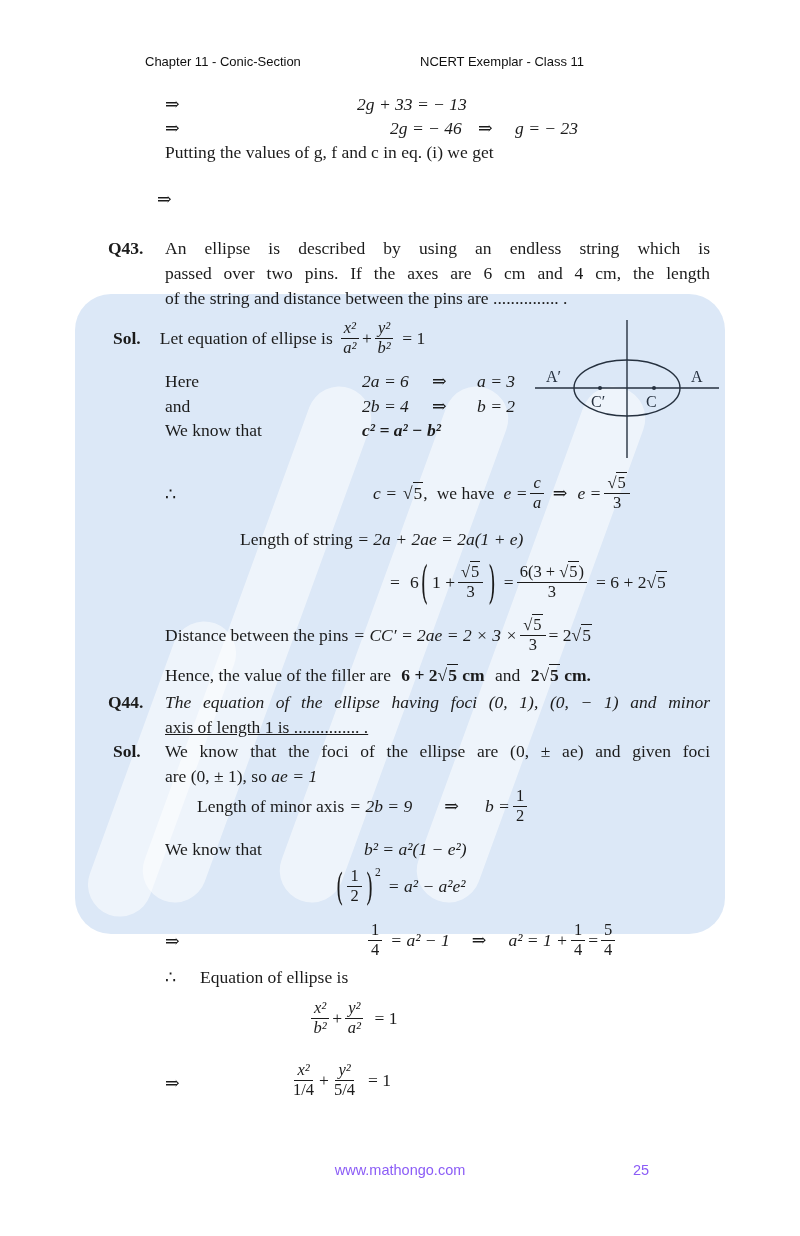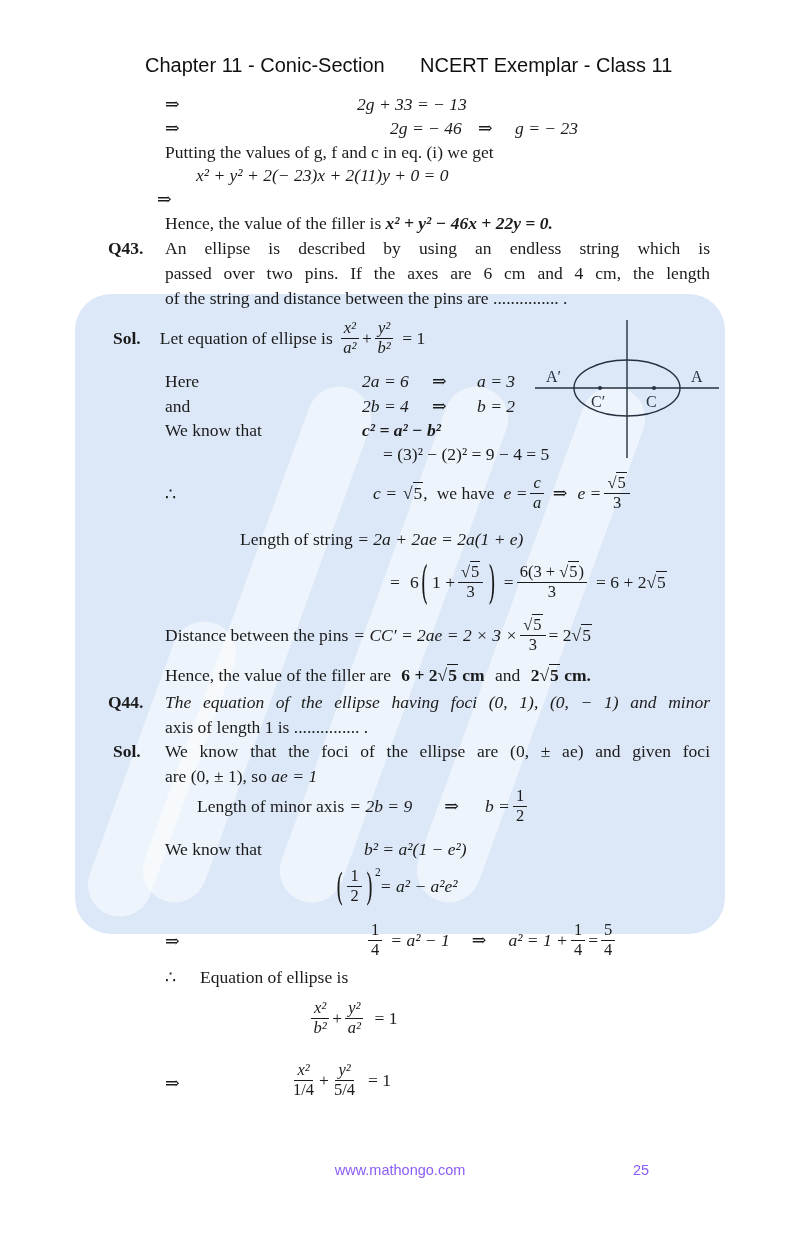--- a/index.html
+++ b/index.html
@@ -1,18 +1,18 @@
 <!DOCTYPE html>
 <html><head>
 <meta charset="utf-8">
 <style>
   html,body{margin:0;padding:0;background:#ffffff;}
   .page{position:relative;width:800px;height:1236px;background:#ffffff;
         font-family:"Liberation Serif","DejaVu Serif",serif;color:#1b1b1b;overflow:hidden;}
-  .hdr{position:absolute;font-family:"Liberation Sans","DejaVu Sans",sans-serif;font-size:20px;color:#101010;white-space:nowrap;}
+  .hdr{position:absolute;font-family:"Liberation Sans","DejaVu Sans",sans-serif;font-size:13px;color:#101010;white-space:nowrap;}
   .ftr{position:absolute;font-family:"Liberation Sans","DejaVu Sans",sans-serif;font-size:14.5px;color:#8b5cf6;white-space:nowrap;}
   .ln{position:absolute;font-size:17.5px;line-height:25px;white-space:nowrap;}
   .row{position:absolute;display:flex;align-items:center;white-space:nowrap;font-size:17.5px;}
   .b{font-weight:700;}
   .it{font-style:italic;}
   .just{width:545px;text-align:justify;text-align-last:justify;}
   .panel{position:absolute;left:75px;top:294px;width:650px;height:640px;background:#dce8f7;border-radius:36px;overflow:hidden;}
   .wm{position:absolute;background:rgba(255,255,255,0.52);border-radius:45px;transform:rotate(20deg);}
   .frac{display:inline-flex;flex-direction:column;align-items:center;line-height:1.12;font-size:16.5px;margin:0 3px;text-align:center;}
   .frac .fn{border-bottom:1.3px solid #1b1b1b;padding:0 3px;display:flex;align-items:flex-end;justify-content:center;}
@@ -41,25 +41,23 @@
 
   <div class="ln" style="left:165px;top:92px;">⇒</div>
   <div class="ln it" style="left:357px;top:92px;">2g + 33 = − 13</div>
 
   <div class="ln" style="left:165px;top:116px;">⇒</div>
   <div class="ln it" style="left:390px;top:116px;">2g = − 46</div>
   <div class="ln" style="left:478px;top:116px;">⇒</div>
   <div class="ln it" style="left:515px;top:116px;">g = − 23</div>
 
   <div class="ln" style="left:165px;top:140px;">Putting the values of g, f and c in eq. (i) we get</div>
-  <div class="ln it" style="left:196px;top:163px;">x² + y² + 2(− 23)x + 2(11)y + 0 = 0</div>
 
   <div class="ln" style="left:157px;top:187px;">⇒</div>
 
-  <div class="ln" style="left:165px;top:211px;"><span>Hence, the value of the filler is</span>&nbsp;<span class="b it">x² + y² − 46x + 22y = 0.</span></div>
 
   <div class="ln b" style="left:108px;top:236px;">Q43.</div>
   <div class="ln just" style="left:165px;top:236px;">An ellipse is described by using an endless string which is</div>
   <div class="ln just" style="left:165px;top:261px;">passed over two pins. If the axes are 6 cm and 4 cm, the length</div>
   <div class="ln" style="left:165px;top:286px;">of the string and distance between the pins are ............... .</div>
 
   <div class="row" style="left:113px;top:314px;height:48px;">
     <span class="b">Sol.</span>
     <span style="margin-left:19px;">Let equation of ellipse is</span>
     <span class="frac it" style="margin-left:8px;">
@@ -79,21 +77,20 @@
   <div class="ln" style="left:432px;top:369px;">⇒</div>
   <div class="ln it" style="left:477px;top:369px;">a = 3</div>
 
   <div class="ln" style="left:165px;top:394px;">and</div>
   <div class="ln it" style="left:362px;top:394px;">2b = 4</div>
   <div class="ln" style="left:432px;top:394px;">⇒</div>
   <div class="ln it" style="left:477px;top:394px;">b = 2</div>
 
   <div class="ln" style="left:165px;top:418px;">We know that</div>
   <div class="ln it" style="left:362px;top:418px;font-weight:bold;">c² = a² − b²</div>
-  <div class="ln" style="left:383px;top:442px;">= (3)² − (2)² = 9 − 4 = 5</div>
 
   <div class="ln" style="left:165px;top:482px;">∴</div>
   <div class="row" style="left:373px;top:470px;height:46px;">
     <span class="it">c =</span>
     <span class="sq" style="margin-left:6px;"><span>√</span><span class="ov">5</span></span>
       <span>,</span>
     <span style="margin-left:9px;">we have</span>
     <span class="it" style="margin-left:9px;">e =</span>
     <span class="frac it">
       <span class="fn">c</span>
@@ -147,21 +144,21 @@
 
   <div class="ln" style="left:165px;top:663px;">
     <span>Hence, the value of the filler are</span>
     <span class="b" style="margin-left:6px;"><span>6 + 2</span><span class="sq"><span>√</span><span class="ov">5</span></span> <span>cm</span></span>
     <span style="margin-left:6px;">and</span>
     <span class="b" style="margin-left:6px;"><span>2</span><span class="sq"><span>√</span><span class="ov">5</span></span> <span>cm.</span></span>
   </div>
 
   <div class="ln b" style="left:108px;top:690px;">Q44.</div>
   <div class="ln just" style="left:165px;top:690px;font-style:italic;">The equation of the ellipse having foci (0, 1), (0, − 1) and minor</div>
-  <div class="ln" style="left:165px;top:715px;">axis of length 1 is ............... .</div>
+  <div class="ln" style="left:165px;top:715px;text-decoration:underline;">axis of length 1 is ............... .</div>
 
   <div class="ln b" style="left:113px;top:739px;">Sol.</div>
   <div class="ln just" style="left:165px;top:739px;">We know that the foci of the ellipse are (0, ± ae) and given foci</div>
   <div class="ln" style="left:165px;top:764px;"><span>are (0, ± 1), so</span> <span class="it">ae = 1</span></div>
 
   <div class="row" style="left:165px;top:782px;height:48px;margin-left:32px;">
     <span>Length of minor axis</span>
     <span class="it" style="margin-left:5px;">= 2b = 9</span>
     <span style="margin-left:32px;">⇒</span>
     <span class="it" style="margin-left:26px;">b =</span>
@@ -175,21 +172,21 @@
   <div class="ln it" style="left:364px;top:837px;">b² = a²(1 − e²)</div>
 
   <div class="row" style="left:335px;top:859px;height:54px;">
     <span class="bigp2">(</span>
     <span class="frac">
       <span class="fn">1</span>
         <span class="fd">2</span>
     </span>
     <span class="bigp2">)</span>
     <span class="sup2">2</span>
-    <span class="it" style="">= a² − a²e²</span>
+    <span class="it" style="margin-left:8px;">= a² − a²e²</span>
   </div>
 
   <div class="ln" style="left:165px;top:929px;">⇒</div>
   <div class="row" style="left:365px;top:913px;height:54px;">
     <span class="frac">
       <span class="fn">1</span>
         <span class="fd">4</span>
     </span>
     <span class="it" style="margin-left:5px;">= a² − 1</span>
     <span style="margin-left:22px;">⇒</span>

